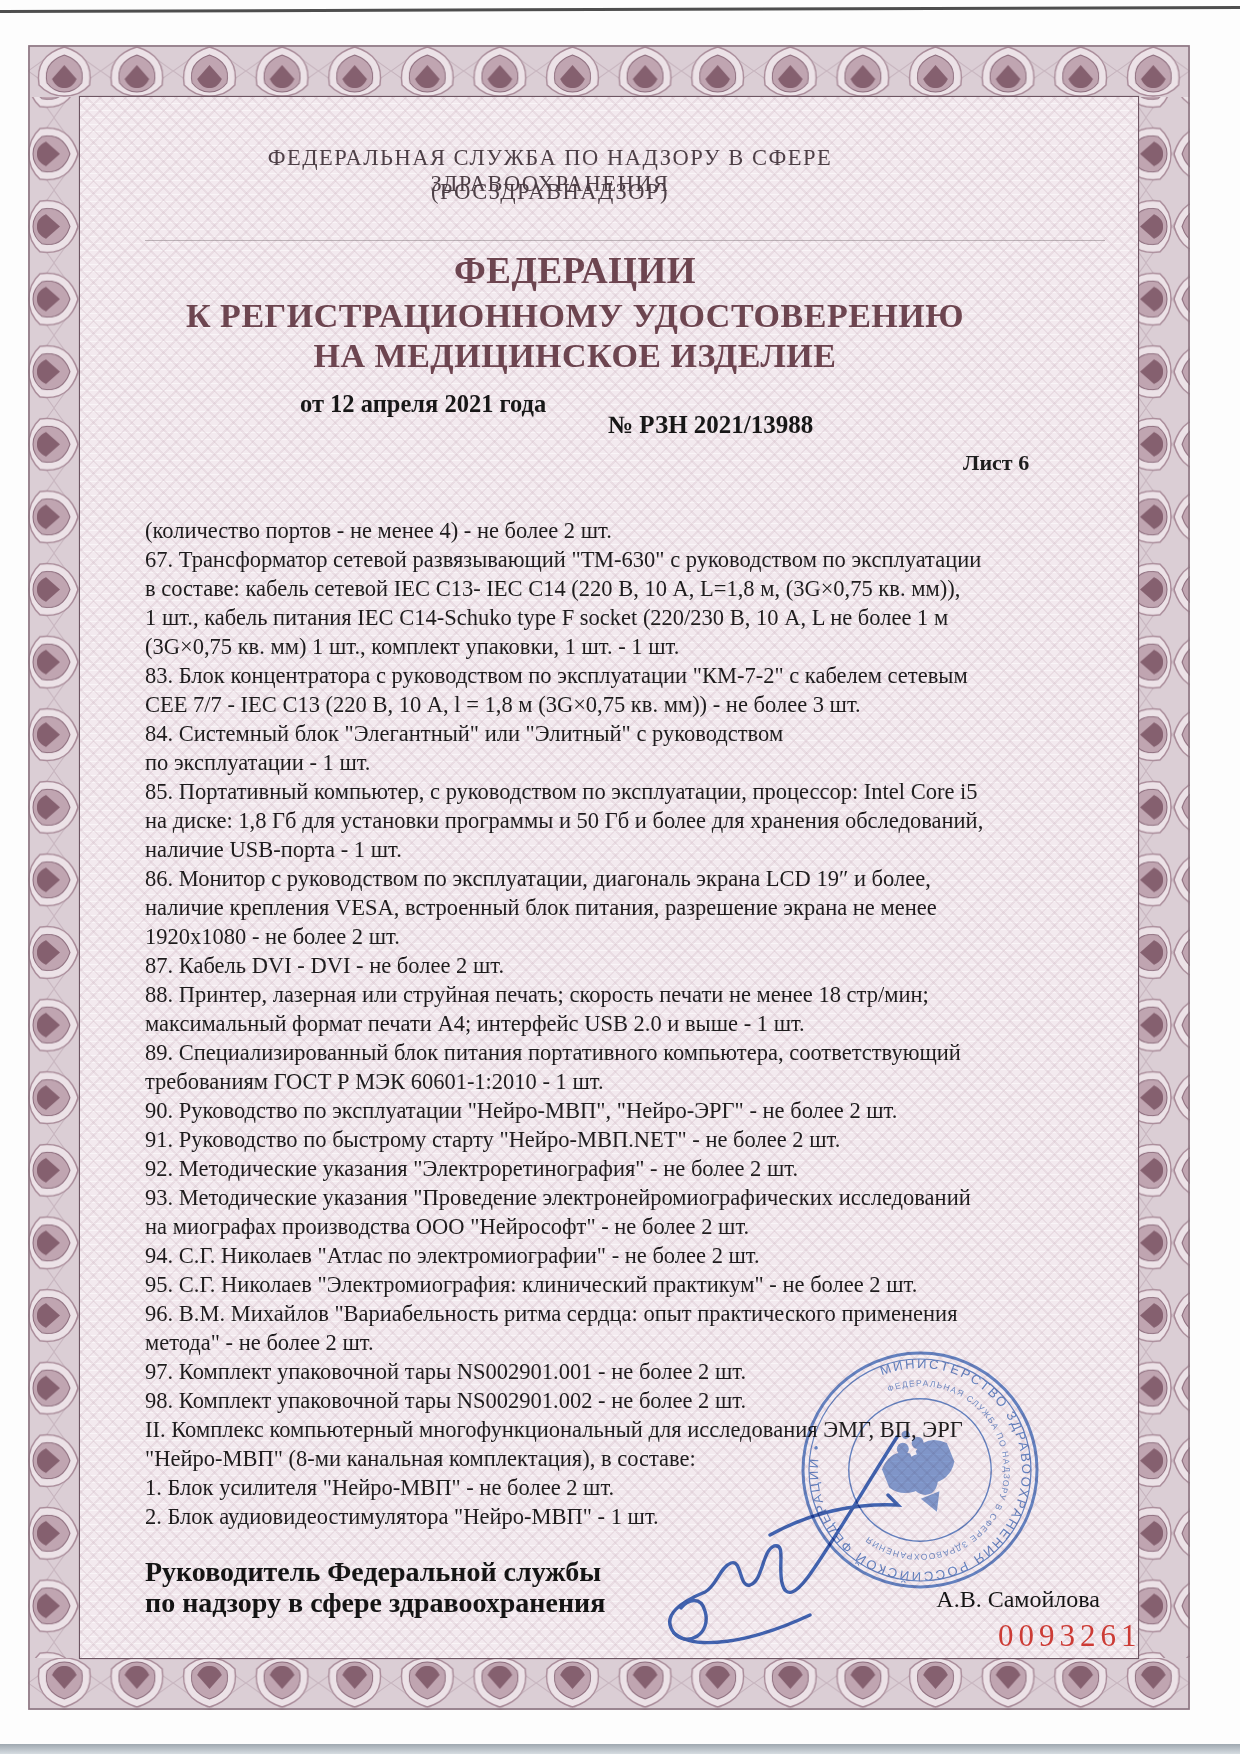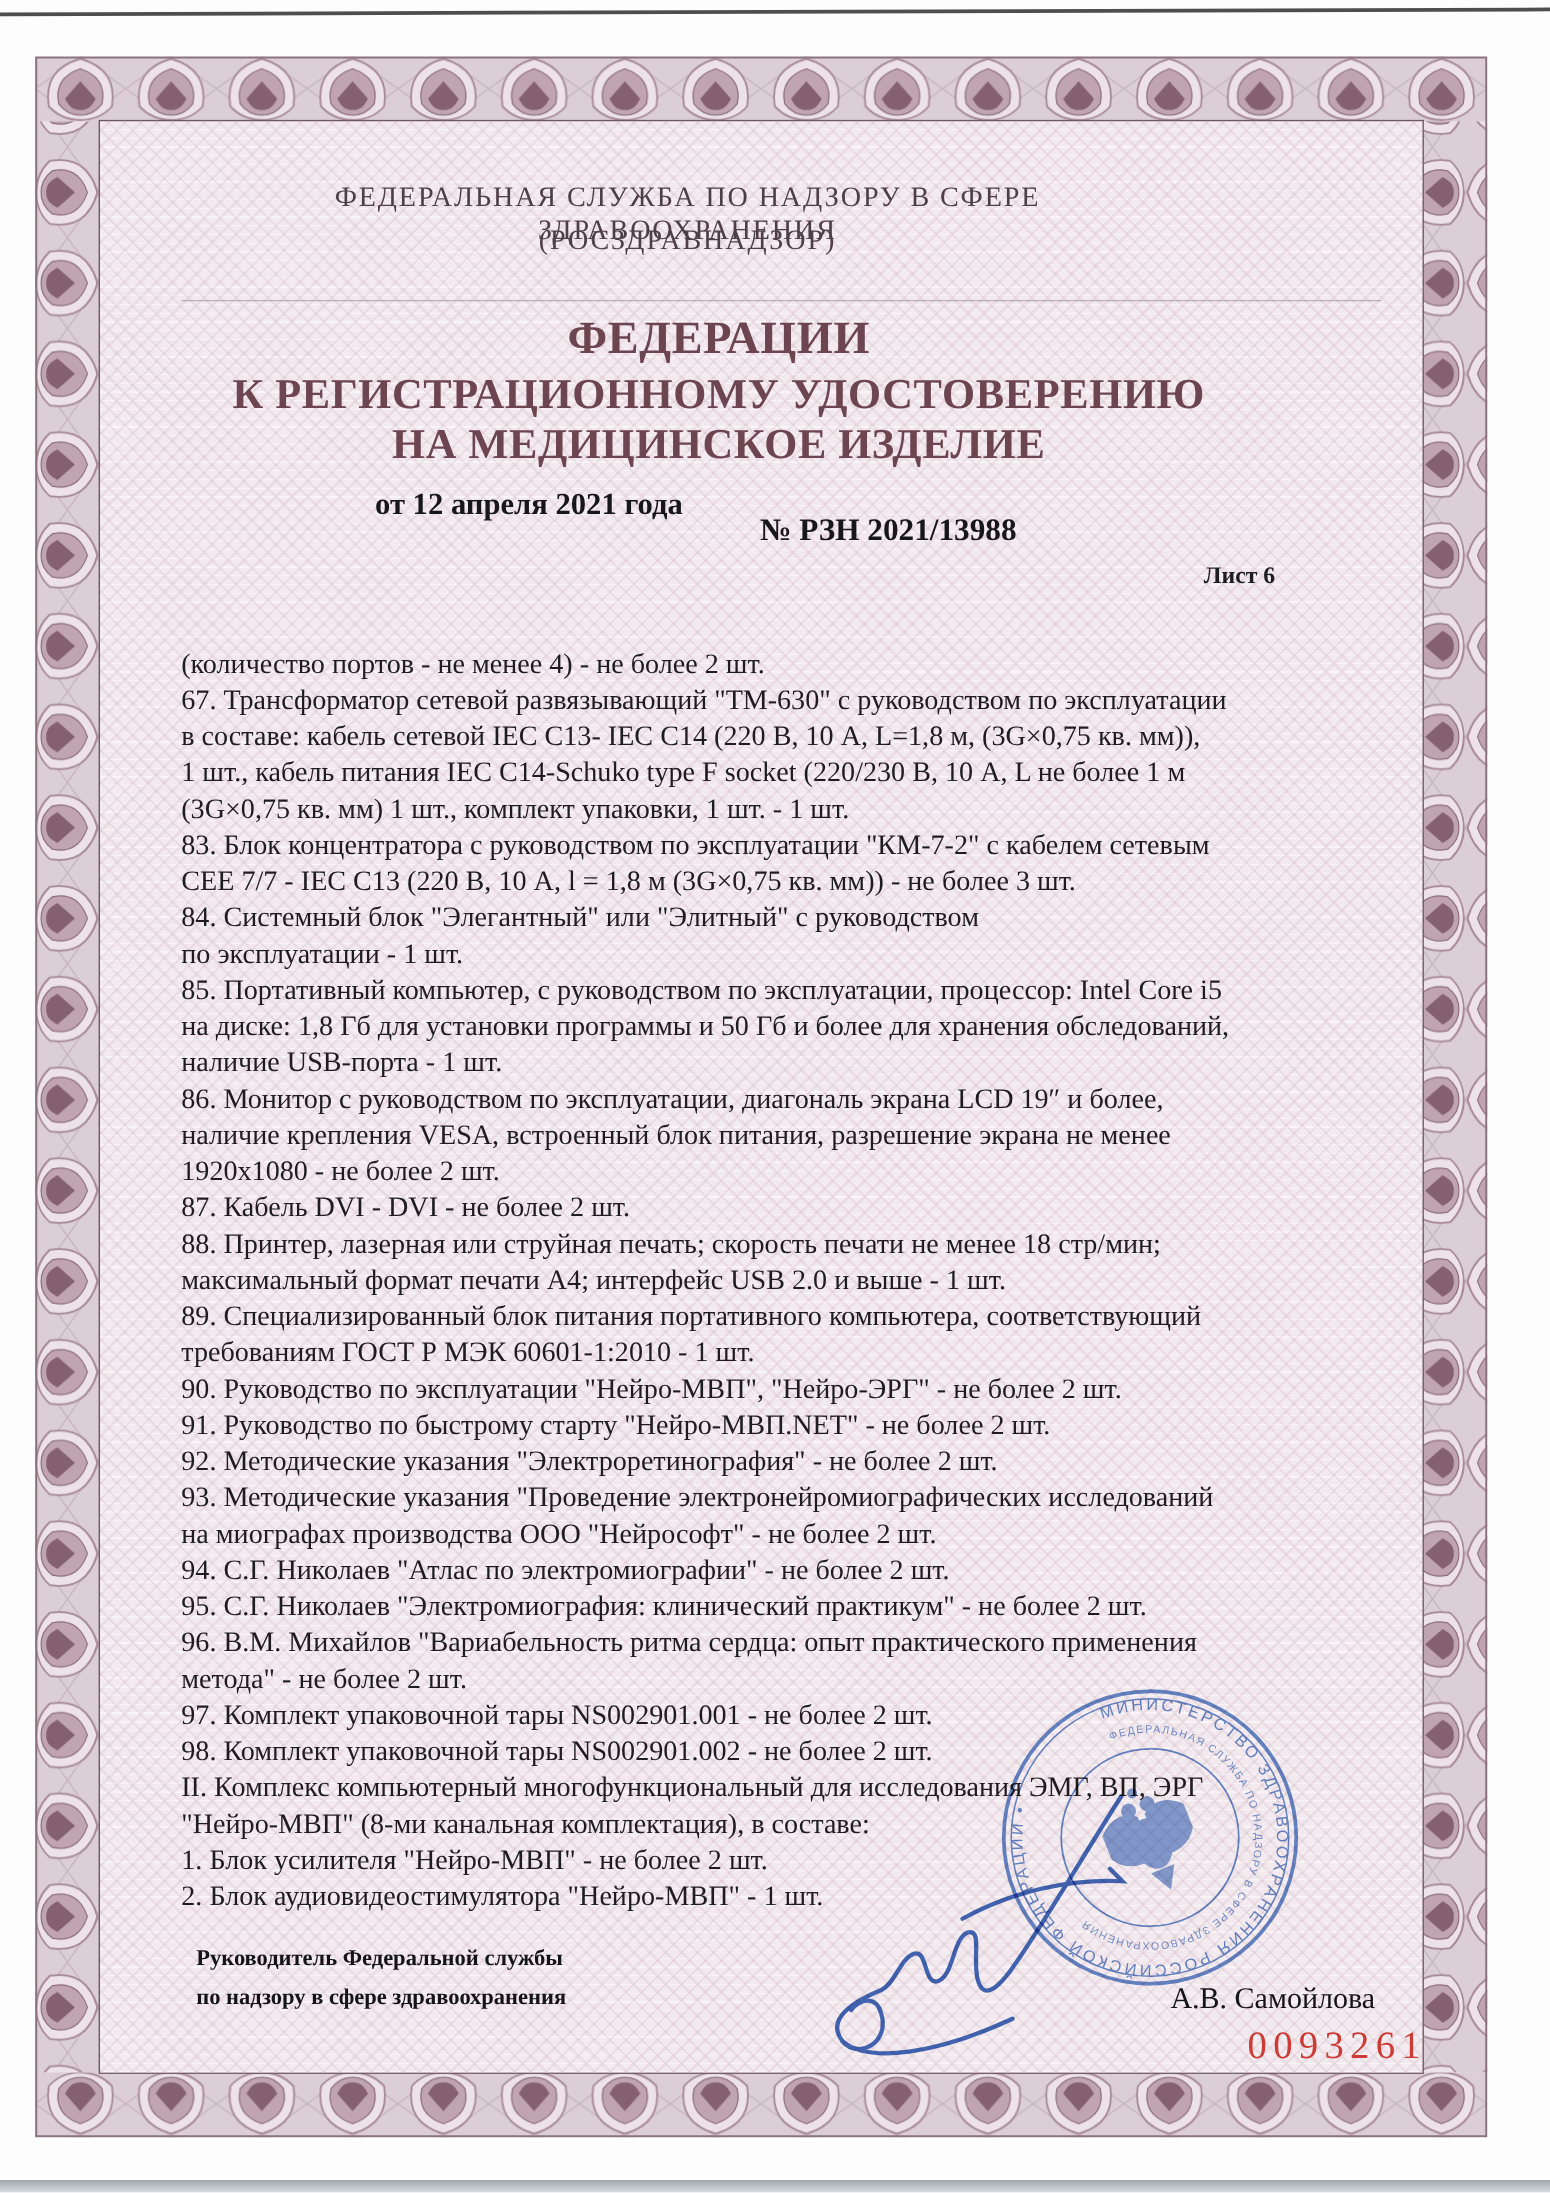--- a/index.html
+++ b/index.html
@@ -41,29 +41,29 @@
   }
   .doc-title{
     left:145px;width:860px;text-align:center;font-weight:bold;
     color:#6d4550;letter-spacing:.5px;
   }
   .title1{top:249px;font-size:37px;}
   .title2{top:297px;font-size:34px;}
   .title3{top:337px;font-size:34px;}
   .issue-date{left:300px;top:390px;font-size:24.5px;font-weight:bold;color:#171717;white-space:nowrap;}
   .reg-number{left:608px;top:411px;font-size:25px;font-weight:bold;color:#171717;white-space:nowrap;}
-  .sheet{left:963px;top:450px;font-size:19px;font-weight:bold;color:#1d1d1d;white-space:nowrap;}
+  .sheet{left:963px;top:450px;font-size:22px;font-weight:bold;color:#1d1d1d;white-space:nowrap;}
   
   .bodytext{
     left:145px;top:516px;width:995px;
     font-size:22.5px;color:#1e1c1d;
   }
   .bodyline{height:29px;line-height:29px;white-space:nowrap;}
   
-  .signer-title{left:145px;font-size:18px;font-weight:bold;color:#141414;white-space:nowrap;margin-left:12px;}
+  .signer-title{left:145px;font-size:28px;font-weight:bold;color:#141414;white-space:nowrap;}
   .st1{top:1556px;}
   .st2{top:1587px;}
   .signer-name{left:845px;top:1586px;width:255px;text-align:right;font-size:24px;font-weight:normal;color:#141414;white-space:nowrap;}
   .serial{
     left:998px;top:1618px;font-size:31px;letter-spacing:5px;
     color:#cc3b35;font-weight:500;white-space:nowrap;
   }
   .stamp{left:795px;top:1345px;mix-blend-mode:multiply;opacity:.85;}
   .signature{left:650px;top:1415px;mix-blend-mode:multiply;opacity:.95;}
 </style>

